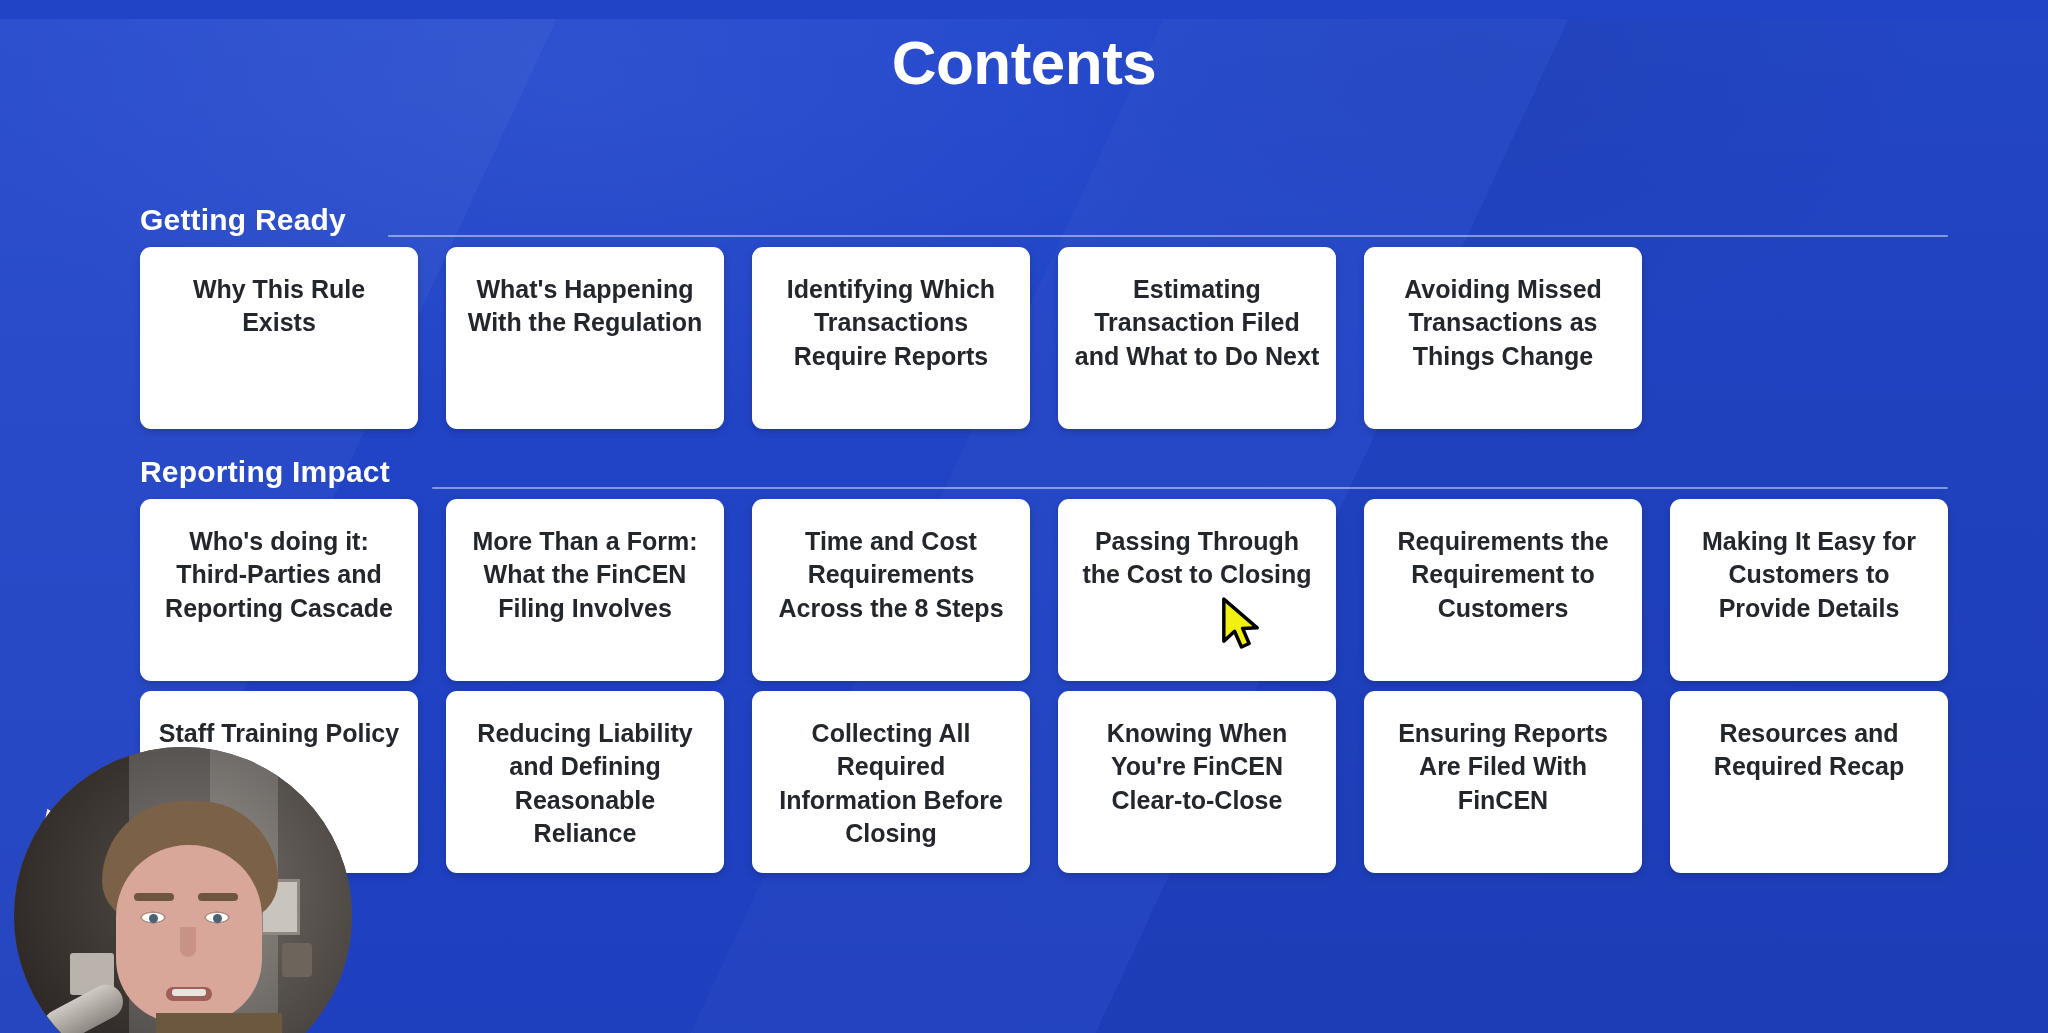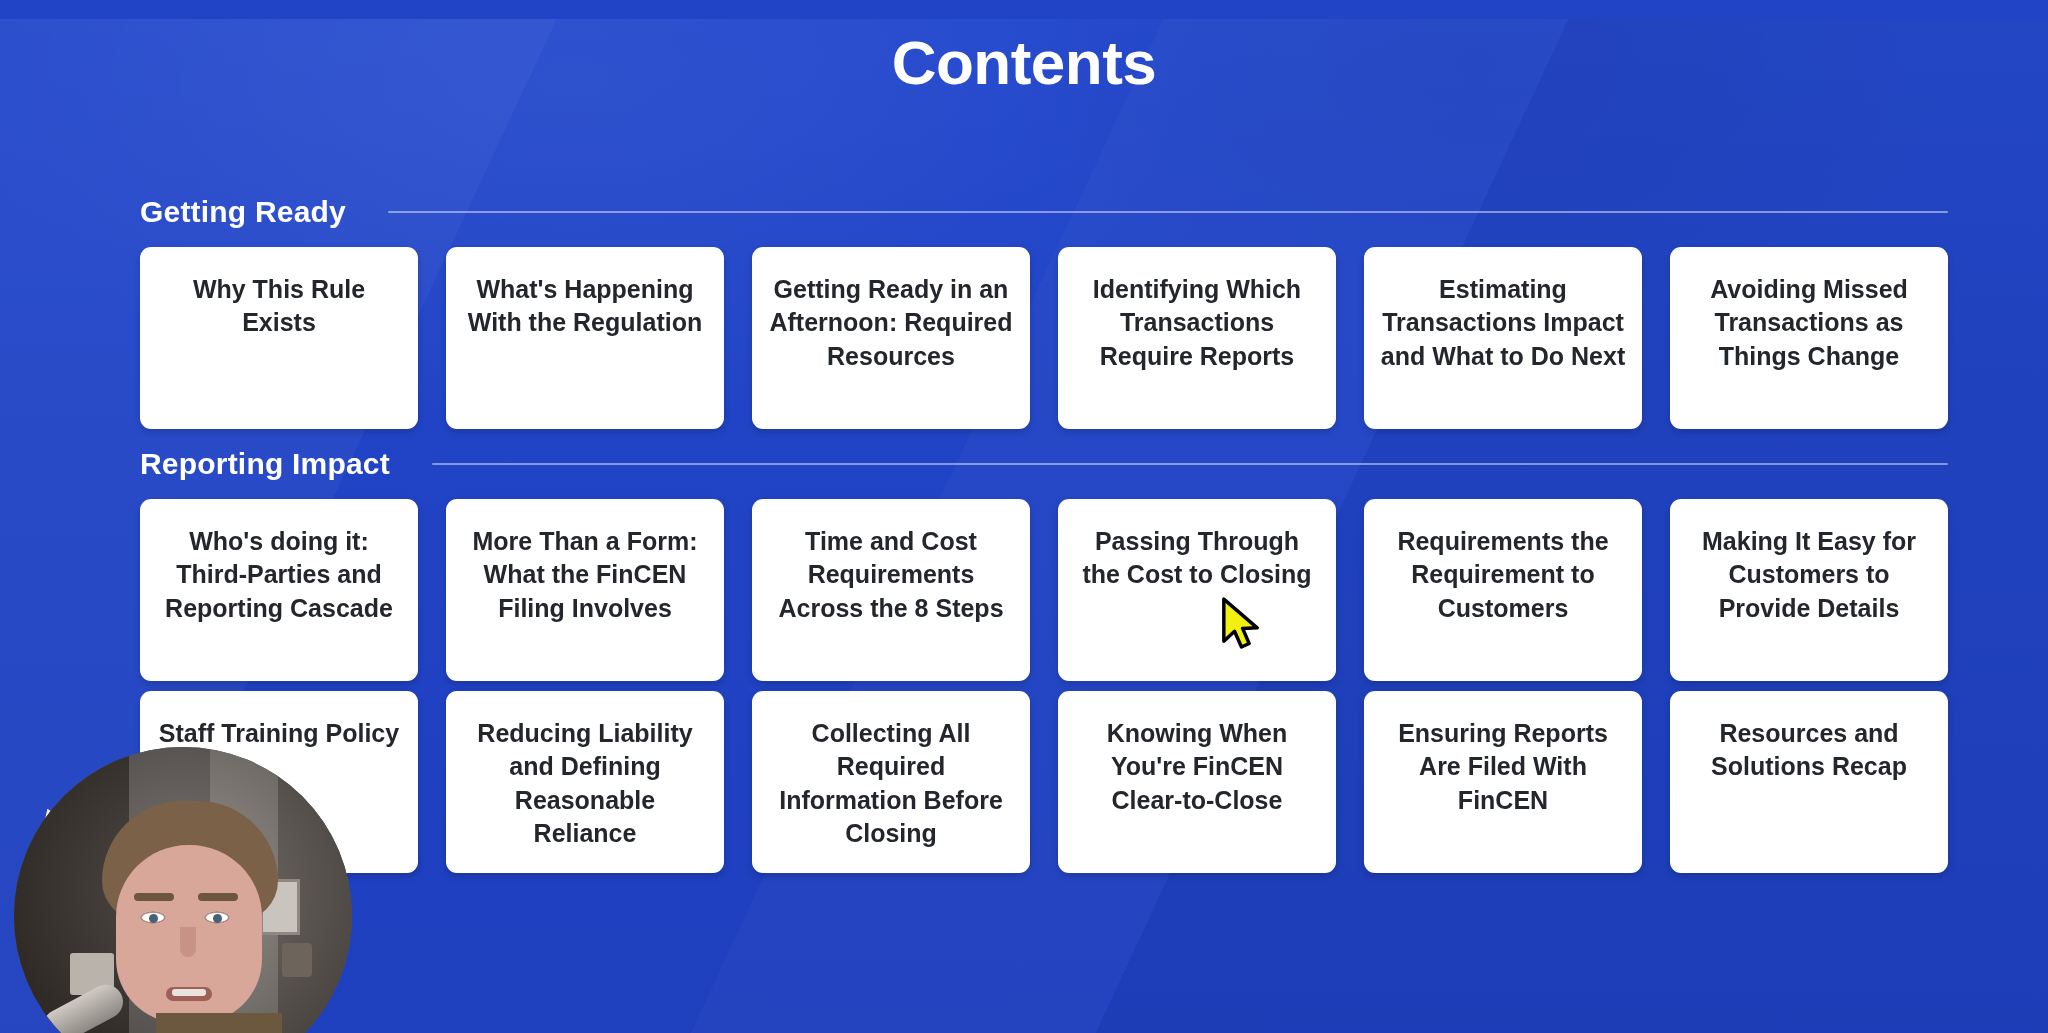--- a/index.html
+++ b/index.html
@@ -52,21 +52,21 @@
     position: absolute;
     top: 168px;
     left: 140px;
     width: 1808px;
   }
 
   .section { margin-bottom: 10px; }
 
   .section-head {
     display: flex;
-    align-items: center;
+    align-items: flex-end;
     gap: 42px;
     height: 50px;
   }
 
   .section-title {
     color: #ffffff;
     font-size: 30px;
     font-weight: 700;
     white-space: nowrap;
     letter-spacing: 0.2px;
@@ -281,23 +281,22 @@
   <div class="content">
 
     <div class="section">
       <div class="section-head">
         <div class="section-title">Getting Ready</div>
         <div class="section-rule"></div>
       </div>
       <div class="card-row">
         <div class="card">Why This Rule Exists</div>
         <div class="card">What's Happening With the Regulation</div>
-        <div class="card">Getting Ready in an Afternoon: Required Resources</div>
         <div class="card">Identifying Which Transactions Require Reports</div>
-        <div class="card">Estimating Transactions Impact and What to Do Next</div>
+        <div class="card">Estimating Transaction Filed and What to Do Next</div>
         <div class="card">Avoiding Missed Transactions as Things Change</div>
       </div>
     </div>
 
     <div class="section">
       <div class="section-head">
         <div class="section-title">Reporting Impact</div>
         <div class="section-rule"></div>
       </div>
       <div class="card-row">
@@ -310,21 +309,21 @@
       </div>
     </div>
 
     <div class="section">
       <div class="card-row">
         <div class="card">Staff Training Policy</div>
         <div class="card">Reducing Liability and Defining Reasonable Reliance</div>
         <div class="card">Collecting All Required Information Before Closing</div>
         <div class="card">Knowing When You're FinCEN Clear-to-Close</div>
         <div class="card">Ensuring Reports Are Filed With FinCEN</div>
-        <div class="card">Resources and Solutions Recap</div>
+        <div class="card">Resources and Required Recap</div>
       </div>
     </div>
 
   </div>
 
   <div class="watermark">
     <svg width="34" height="34" viewBox="0 0 34 34">
       <path d="M24 3 L6 17 L13 17 L13 28 L21 28 L21 17 L28 17 Z" fill="#ffffff" transform="rotate(-40 17 17)"></path>
     </svg>
     <div class="watermark-text">Real…ort</div>

